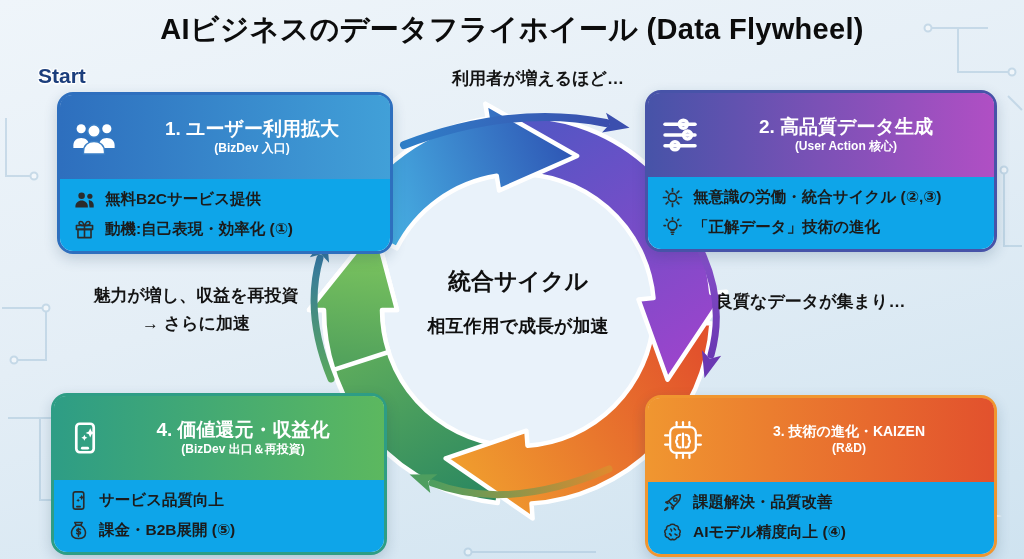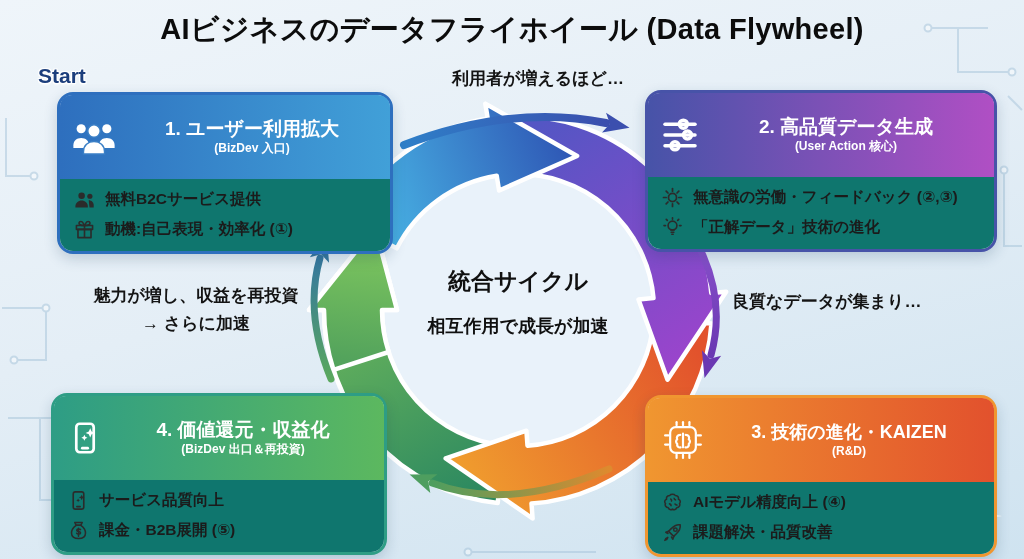--- a/index.html
+++ b/index.html
@@ -24,35 +24,35 @@
   }
   .box-header{
     display:flex;align-items:center;gap:10px;padding:16px 12px;
     background:linear-gradient(90deg,var(--c1),var(--c2));
     border-radius:12px 12px 0 0;color:#fff;min-height:52px;
   }
   .box-header .hicon{flex:0 0 auto;width:44px;height:40px;color:#fff;}
   .box-header .htxt{flex:1;text-align:center;font-weight:800;line-height:1.28;}
   .box-header .l1{font-size:19px;}
   .box-header .l2{font-size:12px;text-align:center;}
-  .box.small-h .box-header .l1{font-size:18px;}
+  .box.small-h .box-header .l1{font-size:14px;}
   .box-body{
-    background:#0f766e;border-radius:0 0 13px 13px;padding:9px 13px 10px 13px;
+    background:#0ea5e9;border-radius:0 0 13px 13px;padding:9px 13px 10px 13px;
     display:flex;flex-direction:column;gap:7px;
   }
   .item{display:flex;align-items:center;gap:9px;font-weight:700;font-size:15.5px;color:#1b1b1b;white-space:nowrap;}
   .item .iicon{flex:0 0 auto;width:23px;height:23px;color:#2b2b2b;}
   .center-text{
     position:absolute;left:398px;top:266px;width:240px;text-align:center;z-index:5;
   }
   .center-text .c12{font-size:23px;font-weight:800;color:#101010;line-height:1.32;}
   .center-text .c3{font-size:18px;font-weight:700;color:#101010;margin-top:18px;}
   .lbl{position:absolute;font-weight:800;font-size:17px;color:#141414;z-index:4;}
   .lbl-top{left:400px;top:67px;width:224px;text-align:right;}
-  .lbl-right{left:732px;top:290px;white-space:nowrap;text-align:center;}
+  .lbl-right{left:716px;top:290px;white-space:nowrap;text-align:center;}
   .lbl-bottom{left:430px;top:514px;width:220px;text-align:center;}
   .lbl-left{left:76px;top:282px;width:240px;text-align:center;line-height:1.62;}
 </style>
 </head>
 <body>
 
 <div class="stage">
 
   <svg width="0" height="0" style="position:absolute" aria-hidden="true">
     <defs>
@@ -298,21 +298,21 @@
       <div class="htxt">
         <div class="l1">2. 高品質データ生成</div>
         <div class="l2">(User Action 核心)</div>
       </div>
     </div>
     <div class="box-body">
       <div class="item">
         <svg class="iicon">
             <use href="#i-gear"></use>
           </svg>
-        <span>無意識の労働・フィードバック (②,③)</span>
+        <span>無意識の労働・統合サイクル (②,③)</span>
       </div>
       <div class="item">
         <svg class="iicon">
             <use href="#i-bulb"></use>
           </svg>
         <span>「正解データ」技術の進化</span>
       </div>
     </div>
   </div>
 
@@ -322,29 +322,29 @@
           <use href="#i-chip-brain"></use>
         </svg>
       <div class="htxt">
         <div class="l1">3. 技術の進化・KAIZEN</div>
         <div class="l2">(R&amp;D)</div>
       </div>
     </div>
     <div class="box-body">
       <div class="item">
         <svg class="iicon">
+            <use href="#i-rocket"></use>
+          </svg>
+        <span>課題解決・品質改善</span>
+      </div>
+      <div class="item">
+        <svg class="iicon">
             <use href="#i-brain"></use>
           </svg>
         <span>AIモデル精度向上 (④)</span>
-      </div>
-      <div class="item">
-        <svg class="iicon">
-            <use href="#i-rocket"></use>
-          </svg>
-        <span>課題解決・品質改善</span>
       </div>
     </div>
   </div>
 
   <div class="box" style="left: 51px; top: 393px; width: 330px; --c1: #2e9d85; --c2: #5cb85f;">
     <div class="box-header">
       <svg class="hicon" style="width:38px;height:42px">
           <use href="#i-phone-sparkle"></use>
         </svg>
       <div class="htxt">

